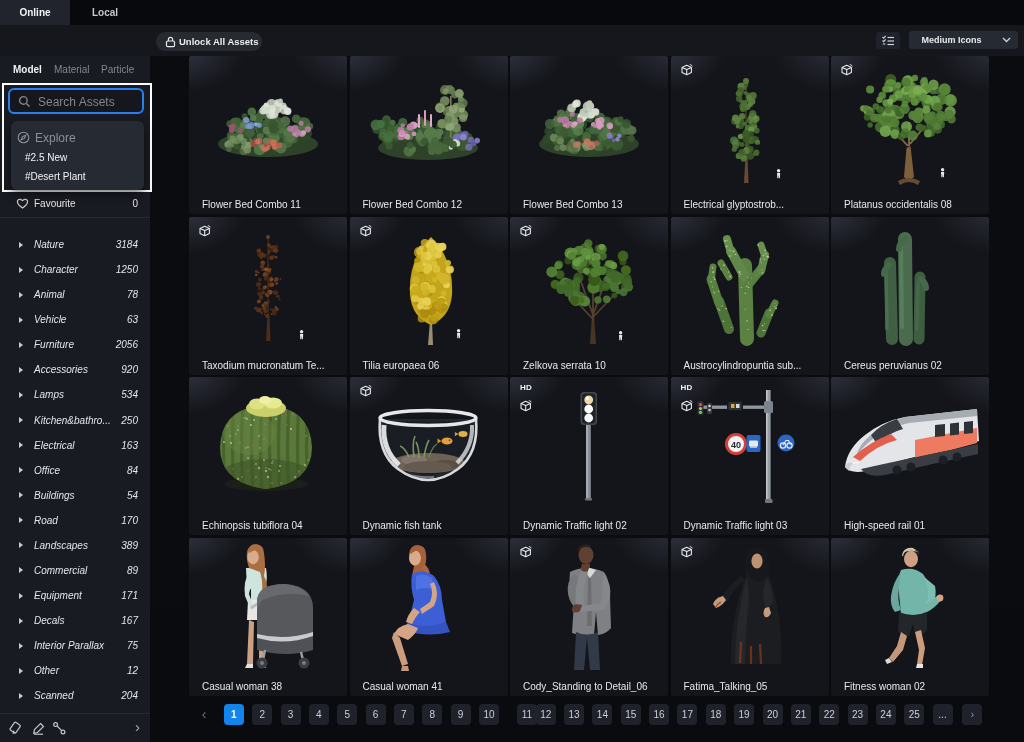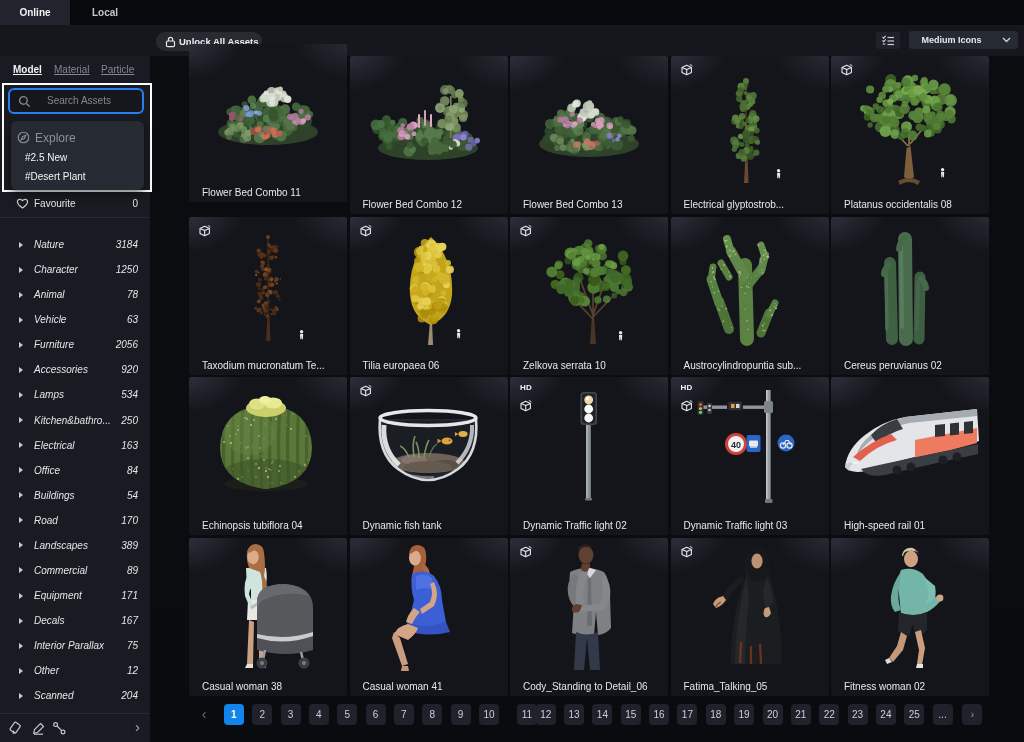--- a/index.html
+++ b/index.html
@@ -19,39 +19,39 @@
   border-radius:10px; color:#eceded; font-size:9.5px; font-weight:bold; line-height:19px;
   text-align:left; padding-left:23px; }
 #unlock svg { position:absolute; left:9px; top:3.5px; }
 #viewbtn { position:absolute; left:876px; top:7px; width:24px; height:17px; background:#1f222a; border-radius:3px; }
 #viewsel { position:absolute; left:909px; top:6px; width:109px; height:18px; background:#262a33;
   border-radius:3px; color:#e8e9eb; font-size:9px; font-weight:bold; text-align:center; line-height:18px; padding-right:24px; }
 #viewsel svg { position:absolute; right:7px; top:6px; }
 
 
 #sidebar { position:absolute; left:0; top:56px; width:150px; height:686px; background:#191b22; }
-.stab { position:absolute; top:8px; font-size:10px; color:#83868c;text-decoration:underline; }
+.stab { position:absolute; top:8px; font-size:10px; color:#83868c; }
 .stab.active { color:#f0f1f2; font-weight:bold; }
 #sb-div1 { position:absolute; left:0; top:161px; width:150px; height:1px; background:#262931; }
 #sb-div2 { position:absolute; left:0; top:657px; width:150px; height:1px; background:#262931; }
 .crow { position:absolute; left:0; width:150px; height:25px; line-height:25px;font-style:italic; }
 .crow .tri { position:absolute; left:19px; top:9.5px; width:0; height:0;
   border-left:4.5px solid #c9cbd0; border-top:3.5px solid transparent; border-bottom:3.5px solid transparent; }
 .crow .cname { position:absolute; left:34px; font-size:10px; color:#e4e5e8; }
 .crow .ccnt { position:absolute; right:12px; font-size:10px; color:#e4e5e8; }
 #favrow { position:absolute; left:0; top:135px; width:150px; height:25px; line-height:25px; }
 #favrow .cname { position:absolute; left:34px; font-size:10px; color:#e4e5e8; }
 #favrow .ccnt { position:absolute; right:12px; font-size:10px; color:#e4e5e8; }
 #sbicons { position:absolute; left:0; top:657px; width:150px; height:29px; }
 
 
 #frame { position:absolute; left:2px; top:83px; width:150px; height:109px; border:2px solid #fdfdfd; z-index:30; }
 #searchbox { position:absolute; left:8px; top:88px; width:136px; height:26px; background:#15171d;
   border:2px solid #2c7ef0; border-radius:6px; z-index:31; }
-#searchbox .ph { position:absolute; left:37px; top:5px; font-size:10px; color:#83868c; }
+#searchbox .ph { position:absolute; left:28px; top:5px; font-size:12px; color:#83868c; }
 #searchbox svg { position:absolute; left:8px; top:5px; }
 #dropdown { position:absolute; left:11px; top:121px; width:133px; height:69px; background:#262a33;
   border-radius:6px; z-index:31; box-shadow:0 4px 10px rgba(0,0,0,.5); }
 #dropdown .exp { position:absolute; left:24px; top:10px; font-size:12px; color:#8d9096; }
 #dropdown .h1 { position:absolute; left:14px; top:31px; font-size:10px; color:#f2f3f5; }
 #dropdown .h2 { position:absolute; left:14px; top:50px; font-size:10px; color:#f2f3f5; }
 
 
 .card { position:absolute; width:158px; height:158px; border-radius:2px;
   background:
@@ -237,21 +237,21 @@
 <div id="dropdown">
   <svg style="position:absolute;left:6px;top:10px" width="13" height="13" viewBox="0 0 13 13" fill="none" stroke="#8d9096" stroke-width="1.1">
         <circle cx="6.5" cy="6.5" r="5.3"></circle>
         <path d="M8.8 4.2 L7.4 7.4 L4.2 8.8 L5.6 5.6 Z"></path>
       </svg>
   <span class="exp">Explore</span>
   <span class="h1">#2.5 New</span>
   <span class="h2">#Desert Plant</span>
 </div>
 
-<div class="card" style="left:189px;top:44px">
+<div class="card" style="left:189px;top:56px">
       <svg class="art" width="158" height="158" viewBox="0 0 158 158">
         <g>
           <ellipse cx="79" cy="88" rx="50" ry="13" fill="#2e4229"></ellipse>
           <circle cx="45.0" cy="82.9" r="5.0" fill="#47683a" opacity="0.80"></circle>
           <circle cx="42.0" cy="79.3" r="4.2" fill="#3c5a33" opacity="0.88"></circle>
           <circle cx="107.1" cy="73.4" r="4.8" fill="#47683a" opacity="0.91"></circle>
           <circle cx="84.2" cy="77.0" r="5.4" fill="#2e4a2b" opacity="0.83"></circle>
           <circle cx="62.8" cy="76.9" r="3.0" fill="#3c5a33" opacity="0.86"></circle>
           <circle cx="70.6" cy="93.5" r="5.8" fill="#55774a" opacity="0.94"></circle>
           <circle cx="71.2" cy="79.8" r="3.4" fill="#55774a" opacity="0.85"></circle>

